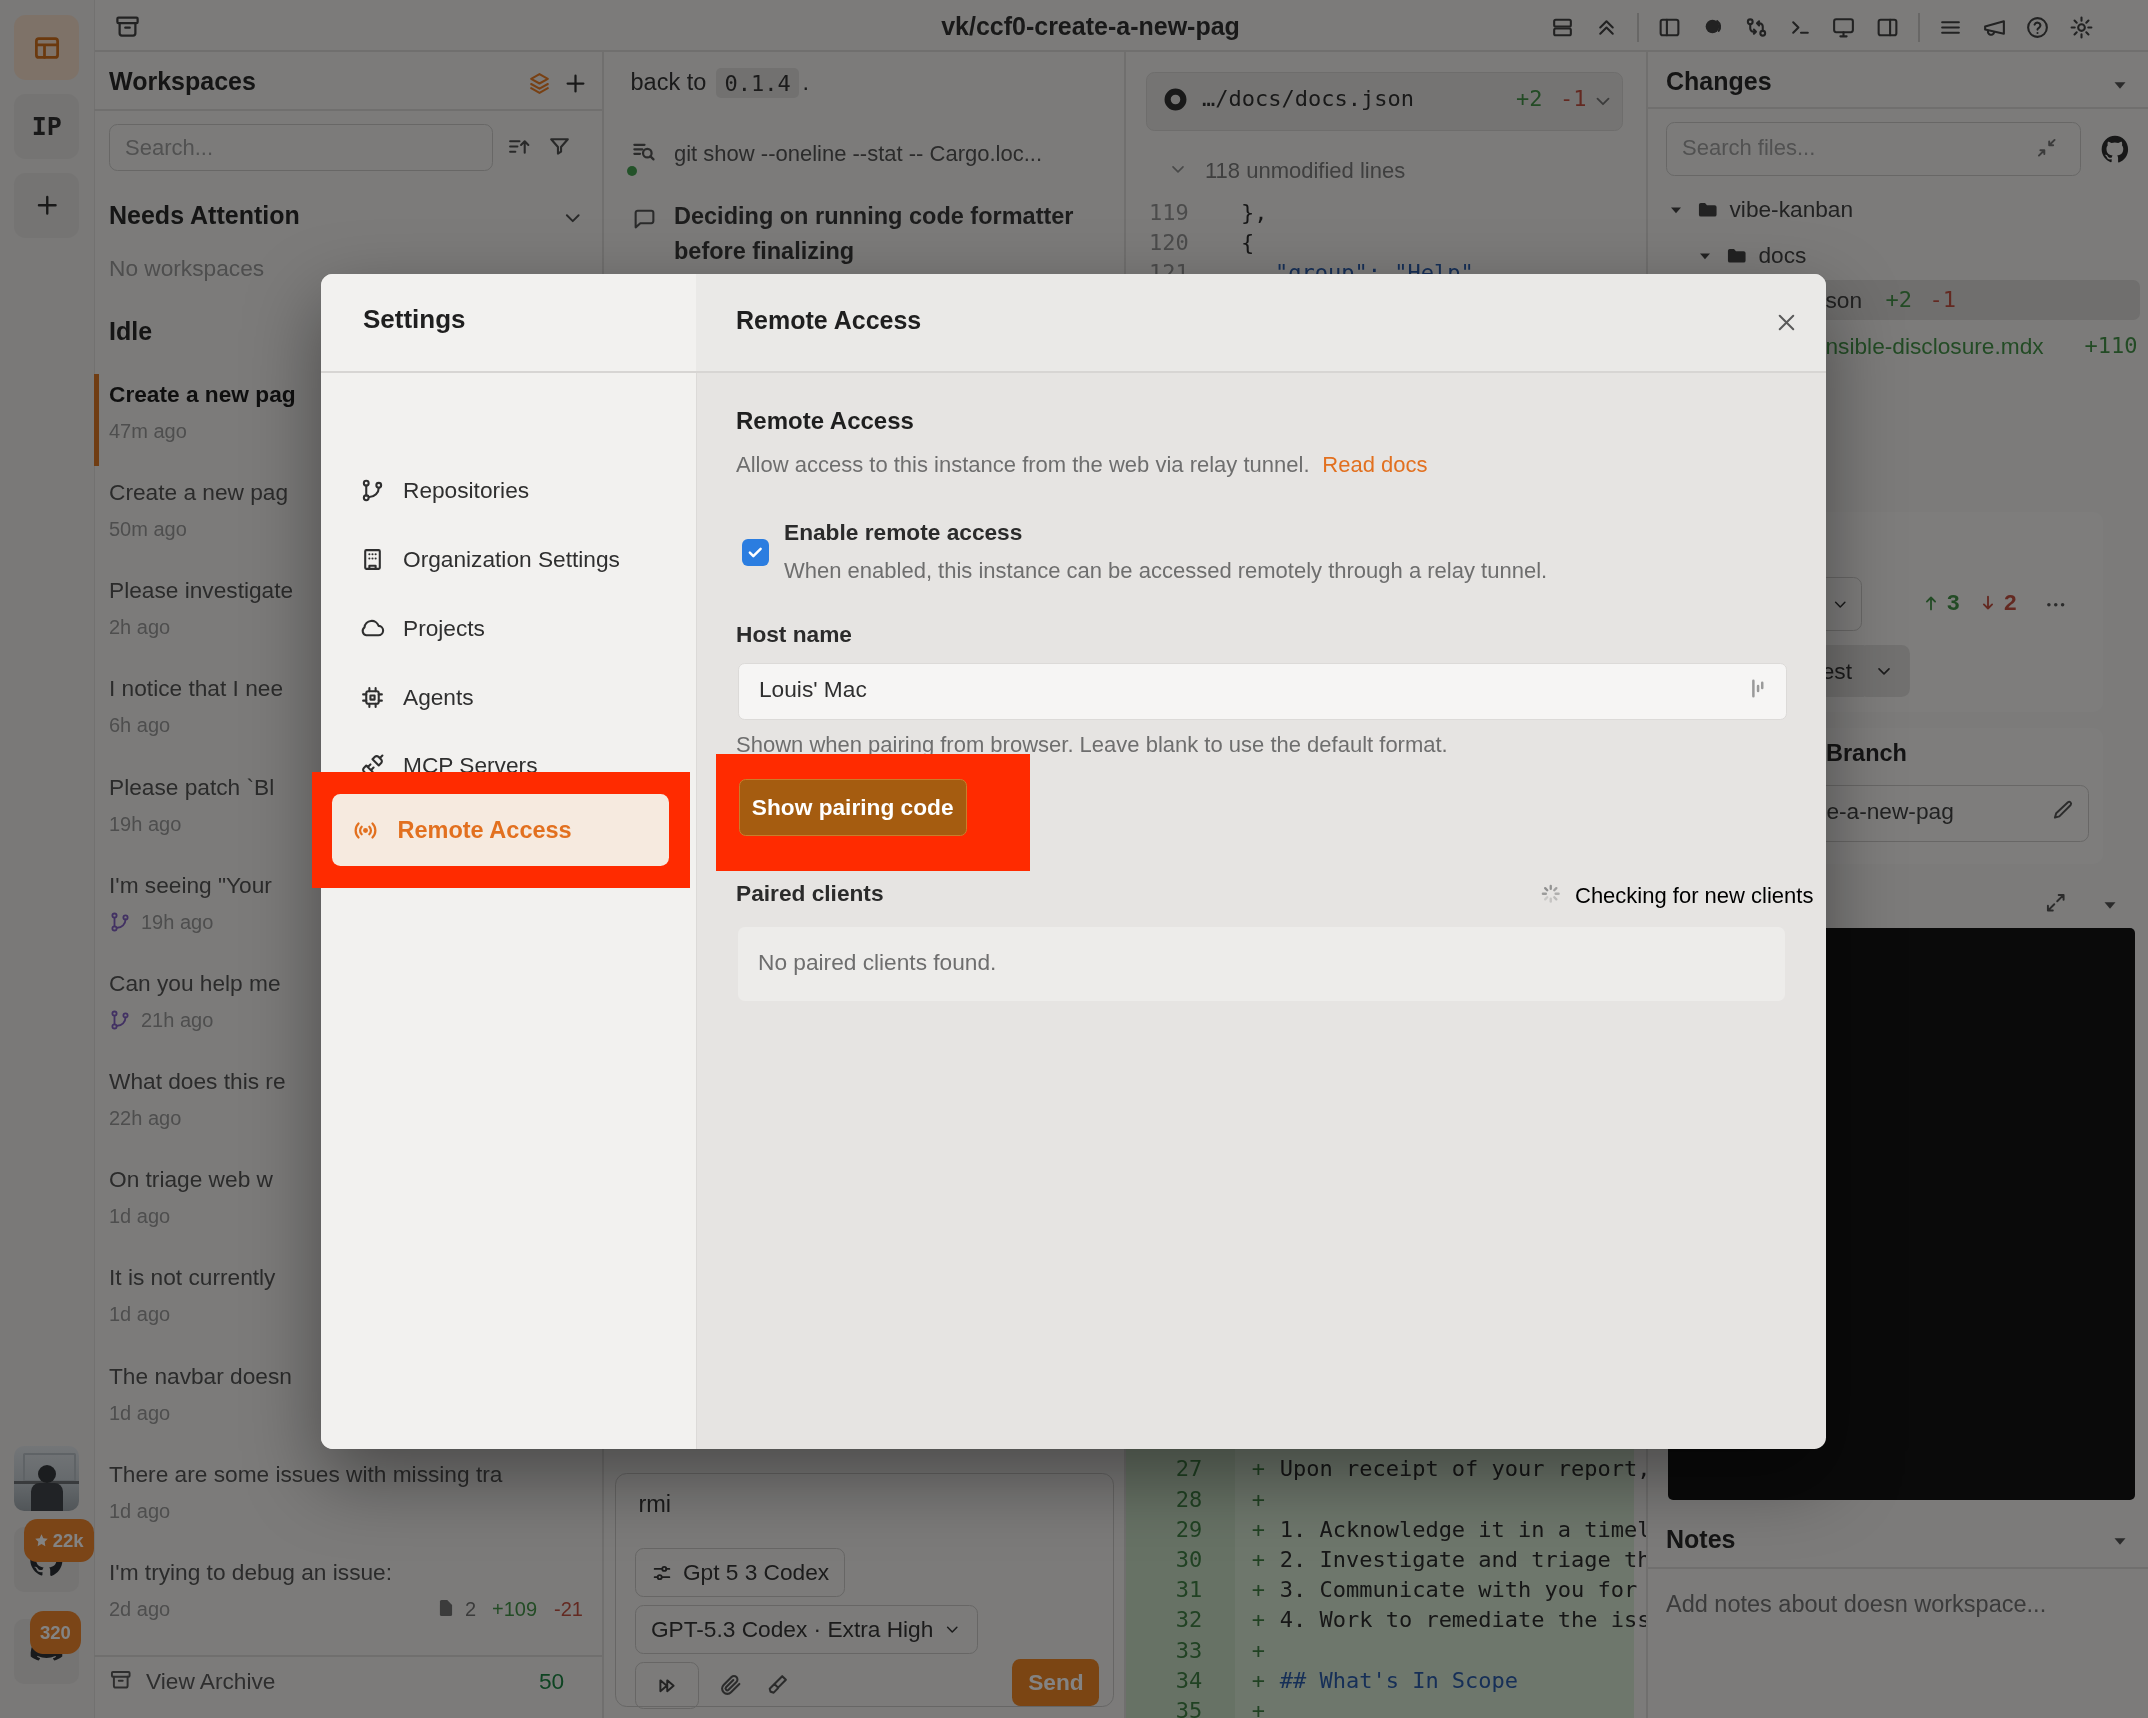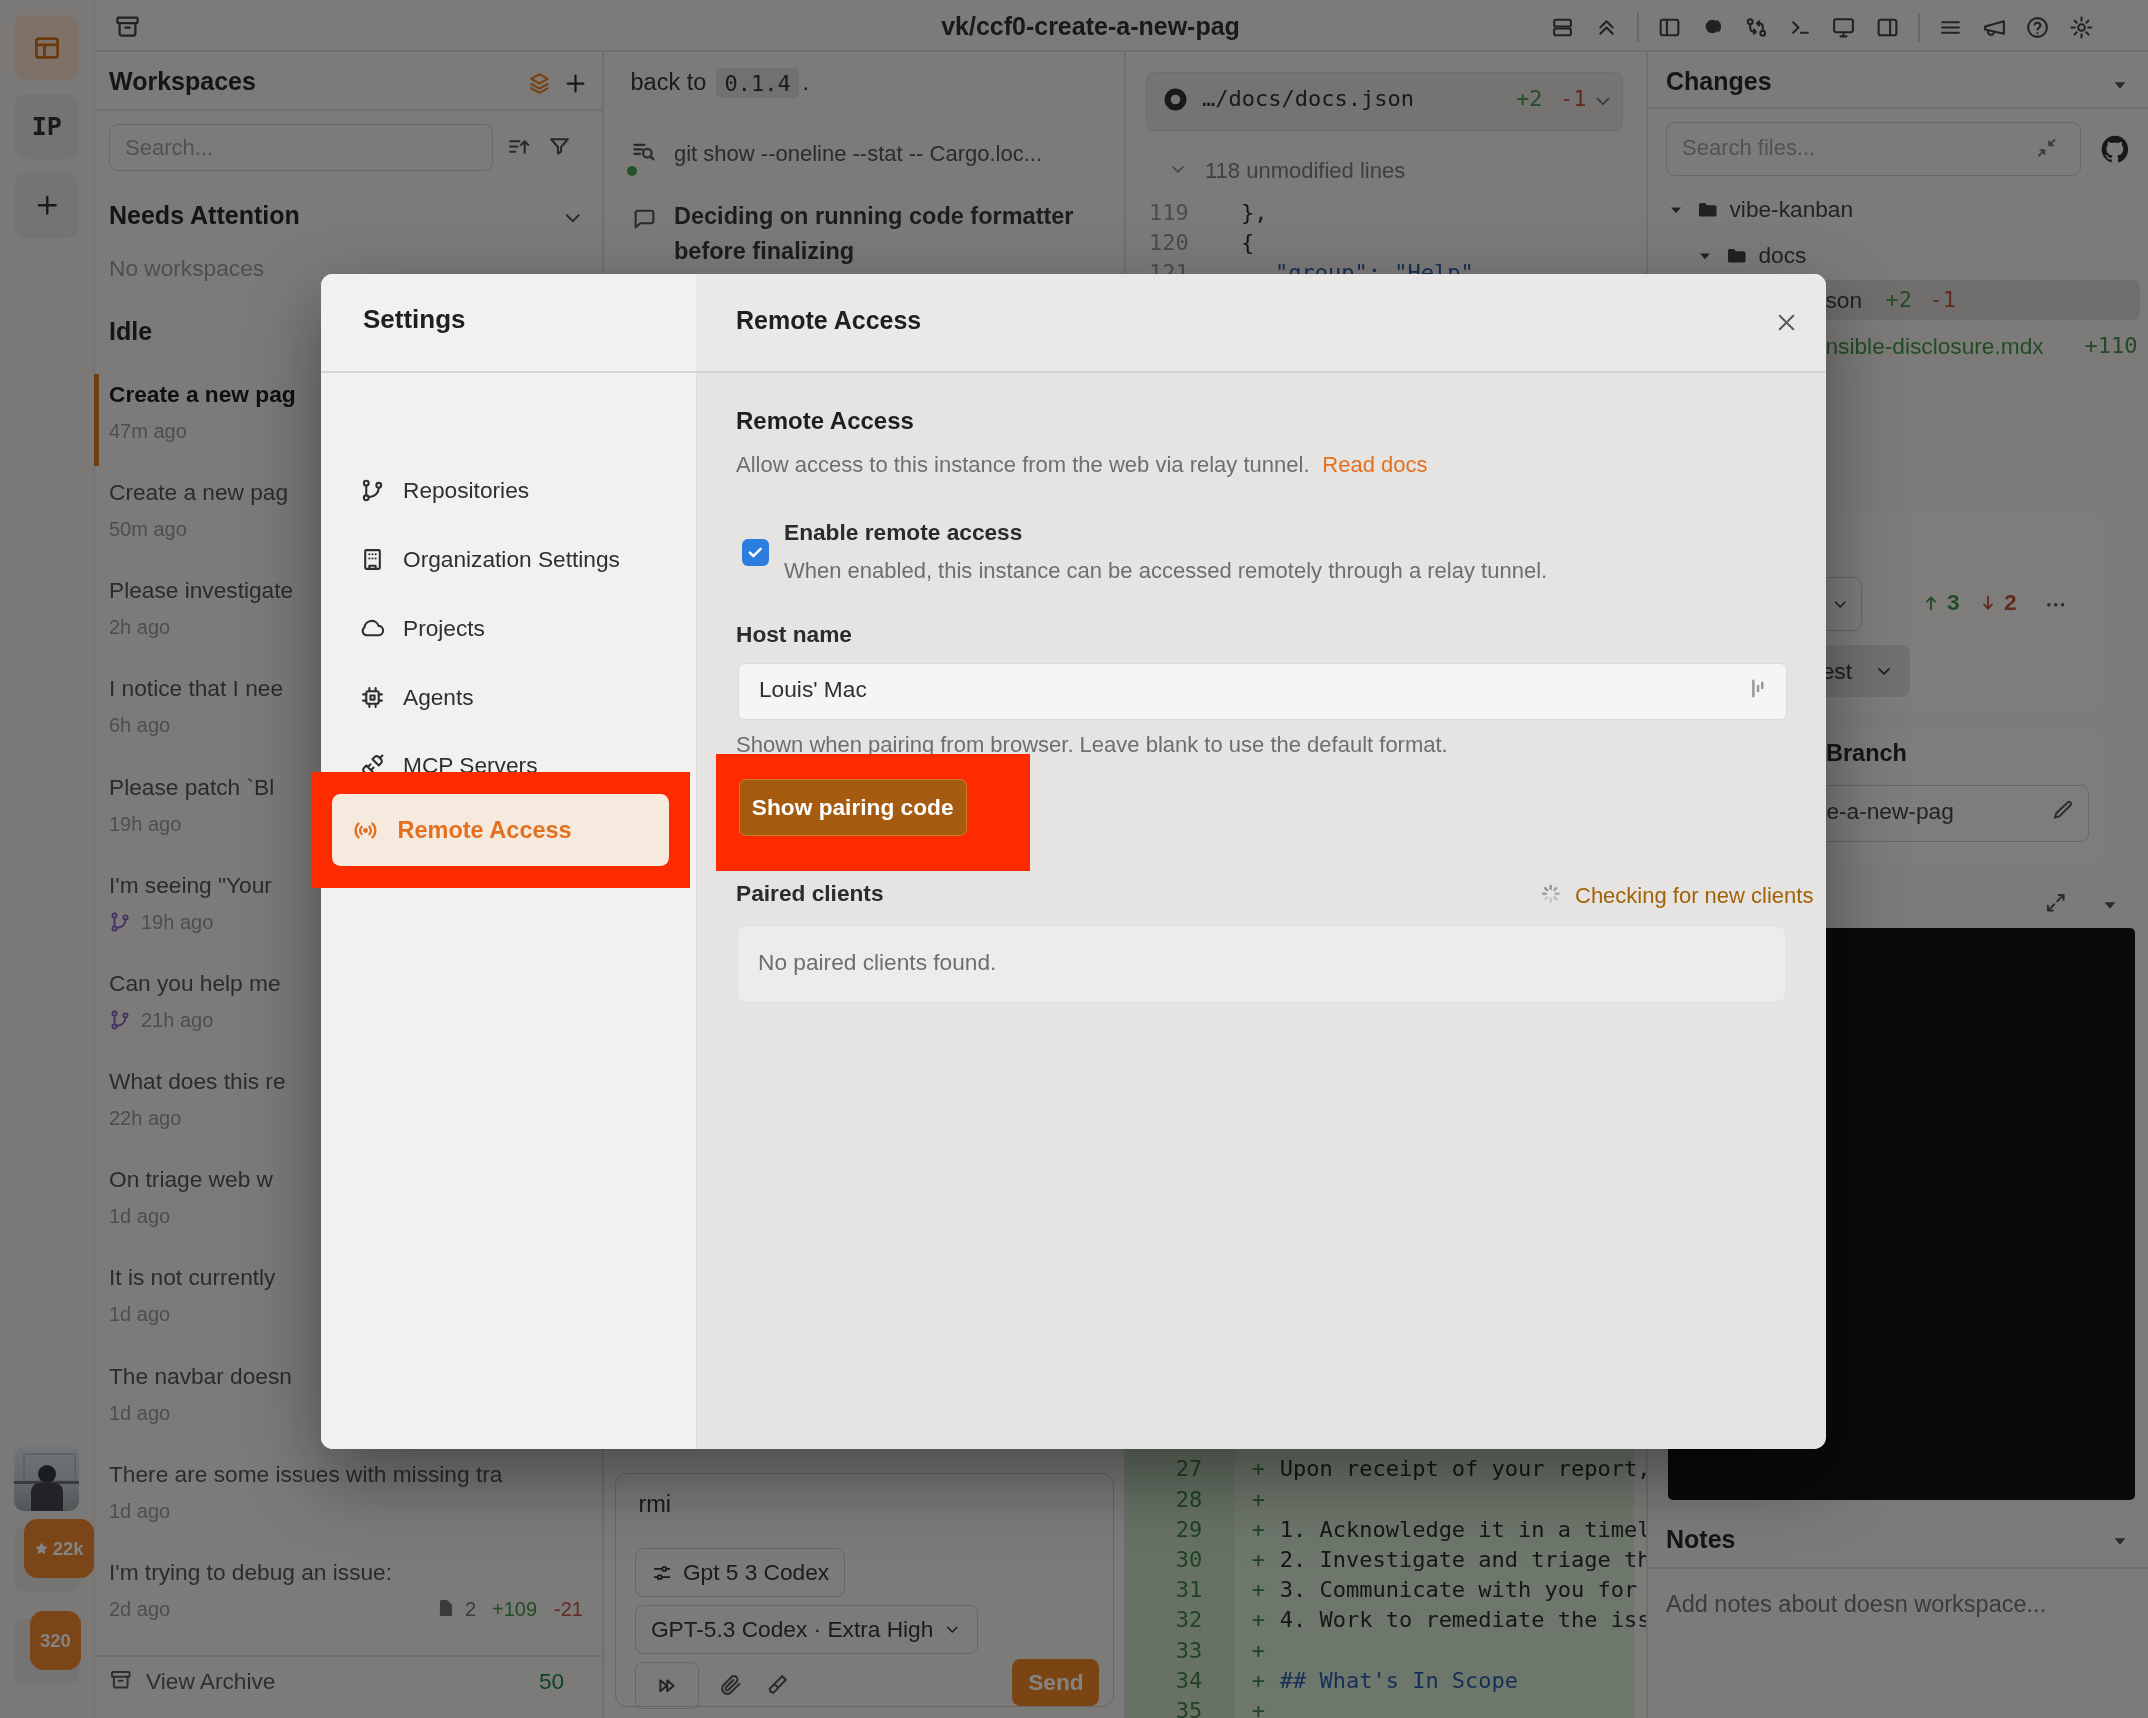--- a/index.html
+++ b/index.html
@@ -19,21 +19,21 @@
         display:flex;align-items:center;justify-content:center;}
   .chip{position:absolute;border:1.7px solid #c6c4c2;border-radius:8.4px;display:flex;align-items:center;
         gap:10px;padding:0 15px;height:47px;font-size:22.7px;color:#2f2f2f;background:transparent;}
   .input{position:absolute;border:1.7px solid #c9c7c5;border-radius:8.4px;background:transparent;
          font-size:22px;color:#2f2f2f;padding:0 15px;font-family:"Liberation Sans",sans-serif;outline:none;}
   .input::placeholder{color:#9b9b9b;}
   .wsitem{position:absolute;left:94px;width:508px;height:98px;}
   .wsitem .ti{position:absolute;left:15px;top:10px;font-size:22.7px;color:#4f4f4f;white-space:nowrap;}
   .wsitem .tm{position:absolute;left:15px;top:49px;font-size:20px;color:#949494;white-space:nowrap;}
   .badge{position:absolute;background:#ef8227;color:#fff;border-radius:13.4px;height:27px;
-         display:flex;align-items:center;gap:4.2px;padding:16px 10px;font-size:18.5px;font-weight:700;z-index:3;}
+         display:flex;align-items:center;gap:4.2px;padding:8px 10px;font-size:18.5px;font-weight:700;z-index:3;}
   .navitem{position:absolute;left:23.5px;width:329px;height:60px;display:flex;align-items:center;gap:18.5px;
            padding-left:15px;font-size:22.7px;color:#2f2f2f;border-radius:8.4px;}
   .gutter{font-family:"DejaVu Sans Mono",monospace;font-size:22px;color:#3a7d3f;}
   .codeln{font-family:"DejaVu Sans Mono",monospace;font-size:22px;color:#262626;}
   
   #dim{position:absolute;inset:0;background:rgba(8,8,8,0.5);z-index:10;}
   #modal{position:absolute;left:321px;top:274px;width:1505px;height:1175px;border-radius:11.7px;
          background:#e6e4e2;z-index:20;box-shadow:0 28.5px 76px rgba(0,0,0,.4);overflow:hidden;}
   .redbox{position:absolute;background:#ff2b00;z-index:30;}
 </style>
@@ -631,21 +631,21 @@
           <path d="M12 4v3" opacity=".9"></path>
           <path d="M17.7 6.3l-2.1 2.1" opacity=".75"></path>
           <path d="M20 12h-3" opacity=".6"></path>
           <path d="M15.6 15.6l2.1 2.1" opacity=".45"></path>
           <path d="M12 17v3" opacity=".35"></path>
           <path d="M8.4 15.6l-2.1 2.1" opacity=".3"></path>
           <path d="M4 12h3" opacity=".8"></path>
           <path d="M6.3 6.3l2.1 2.1" opacity=".95"></path>
         </svg>
     </span>
-    <div class="t" style="left:1254px;top:609px;font-size:22px;color:#a16207;">Checking for new clients</div>
+    <div class="t" style="left:1254px;top:609px;font-size:22px;color:#000000;">Checking for new clients</div>
     <div class="abs" style="left:417px;top:653px;width:1047px;height:74px;background:#edecea;border-radius:6.7px;">
       <span class="t" style="left:20px;top:22px;color:#6e6e6e;">No paired clients found.</span>
     </div>
   </div>
 
   <div class="redbox" style="left:312px;top:772px;width:378px;height:116px;">
     <div class="abs" style="left:20px;top:22px;width:337px;height:72px;background:#f6eadf;border-radius:8.4px;display:flex;align-items:center;gap:18.5px;padding-left:20px;box-sizing:border-box;color:#e2701f;">
       <svg class="ic" width="27" height="27" viewBox="0 0 24 24">
           <circle cx="12" cy="12" r="2.2" fill="currentColor" stroke="none"></circle>
           <path d="M8.6 8.6a4.8 4.8 0 0 0 0 6.8M15.4 8.6a4.8 4.8 0 0 1 0 6.8M5.8 5.8a8.8 8.8 0 0 0 0 12.4M18.2 5.8a8.8 8.8 0 0 1 0 12.4"></path>

